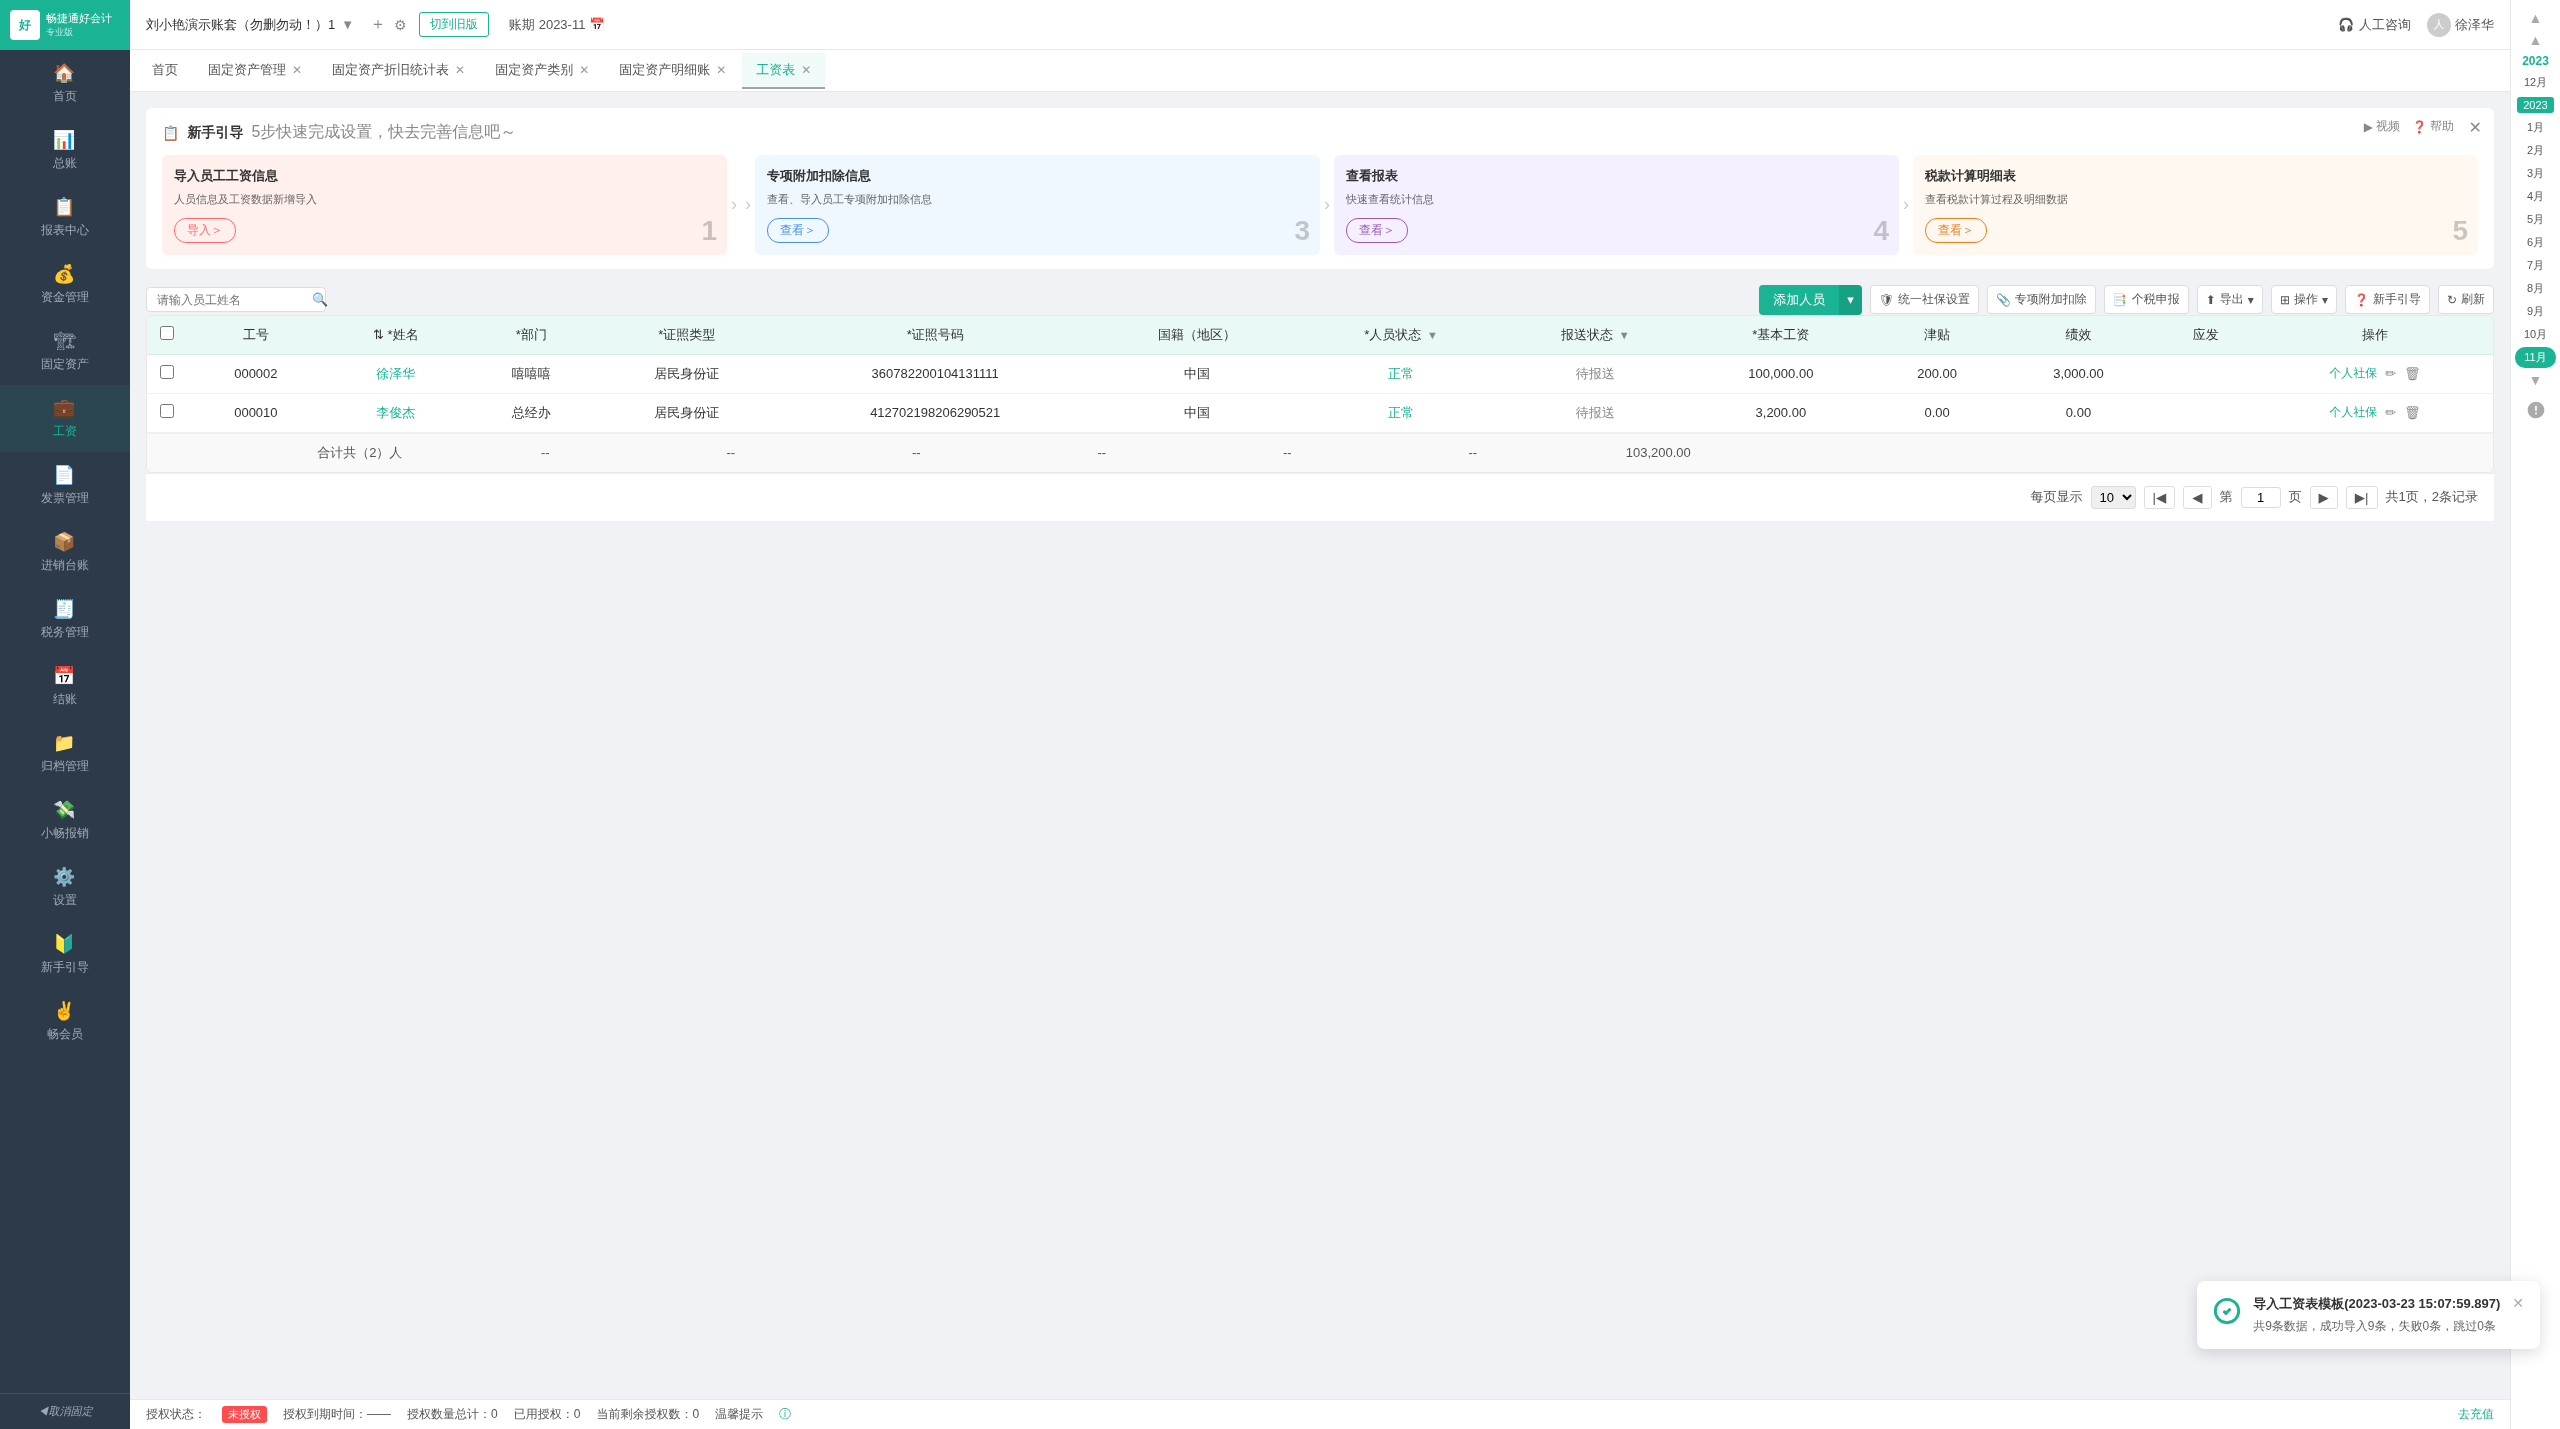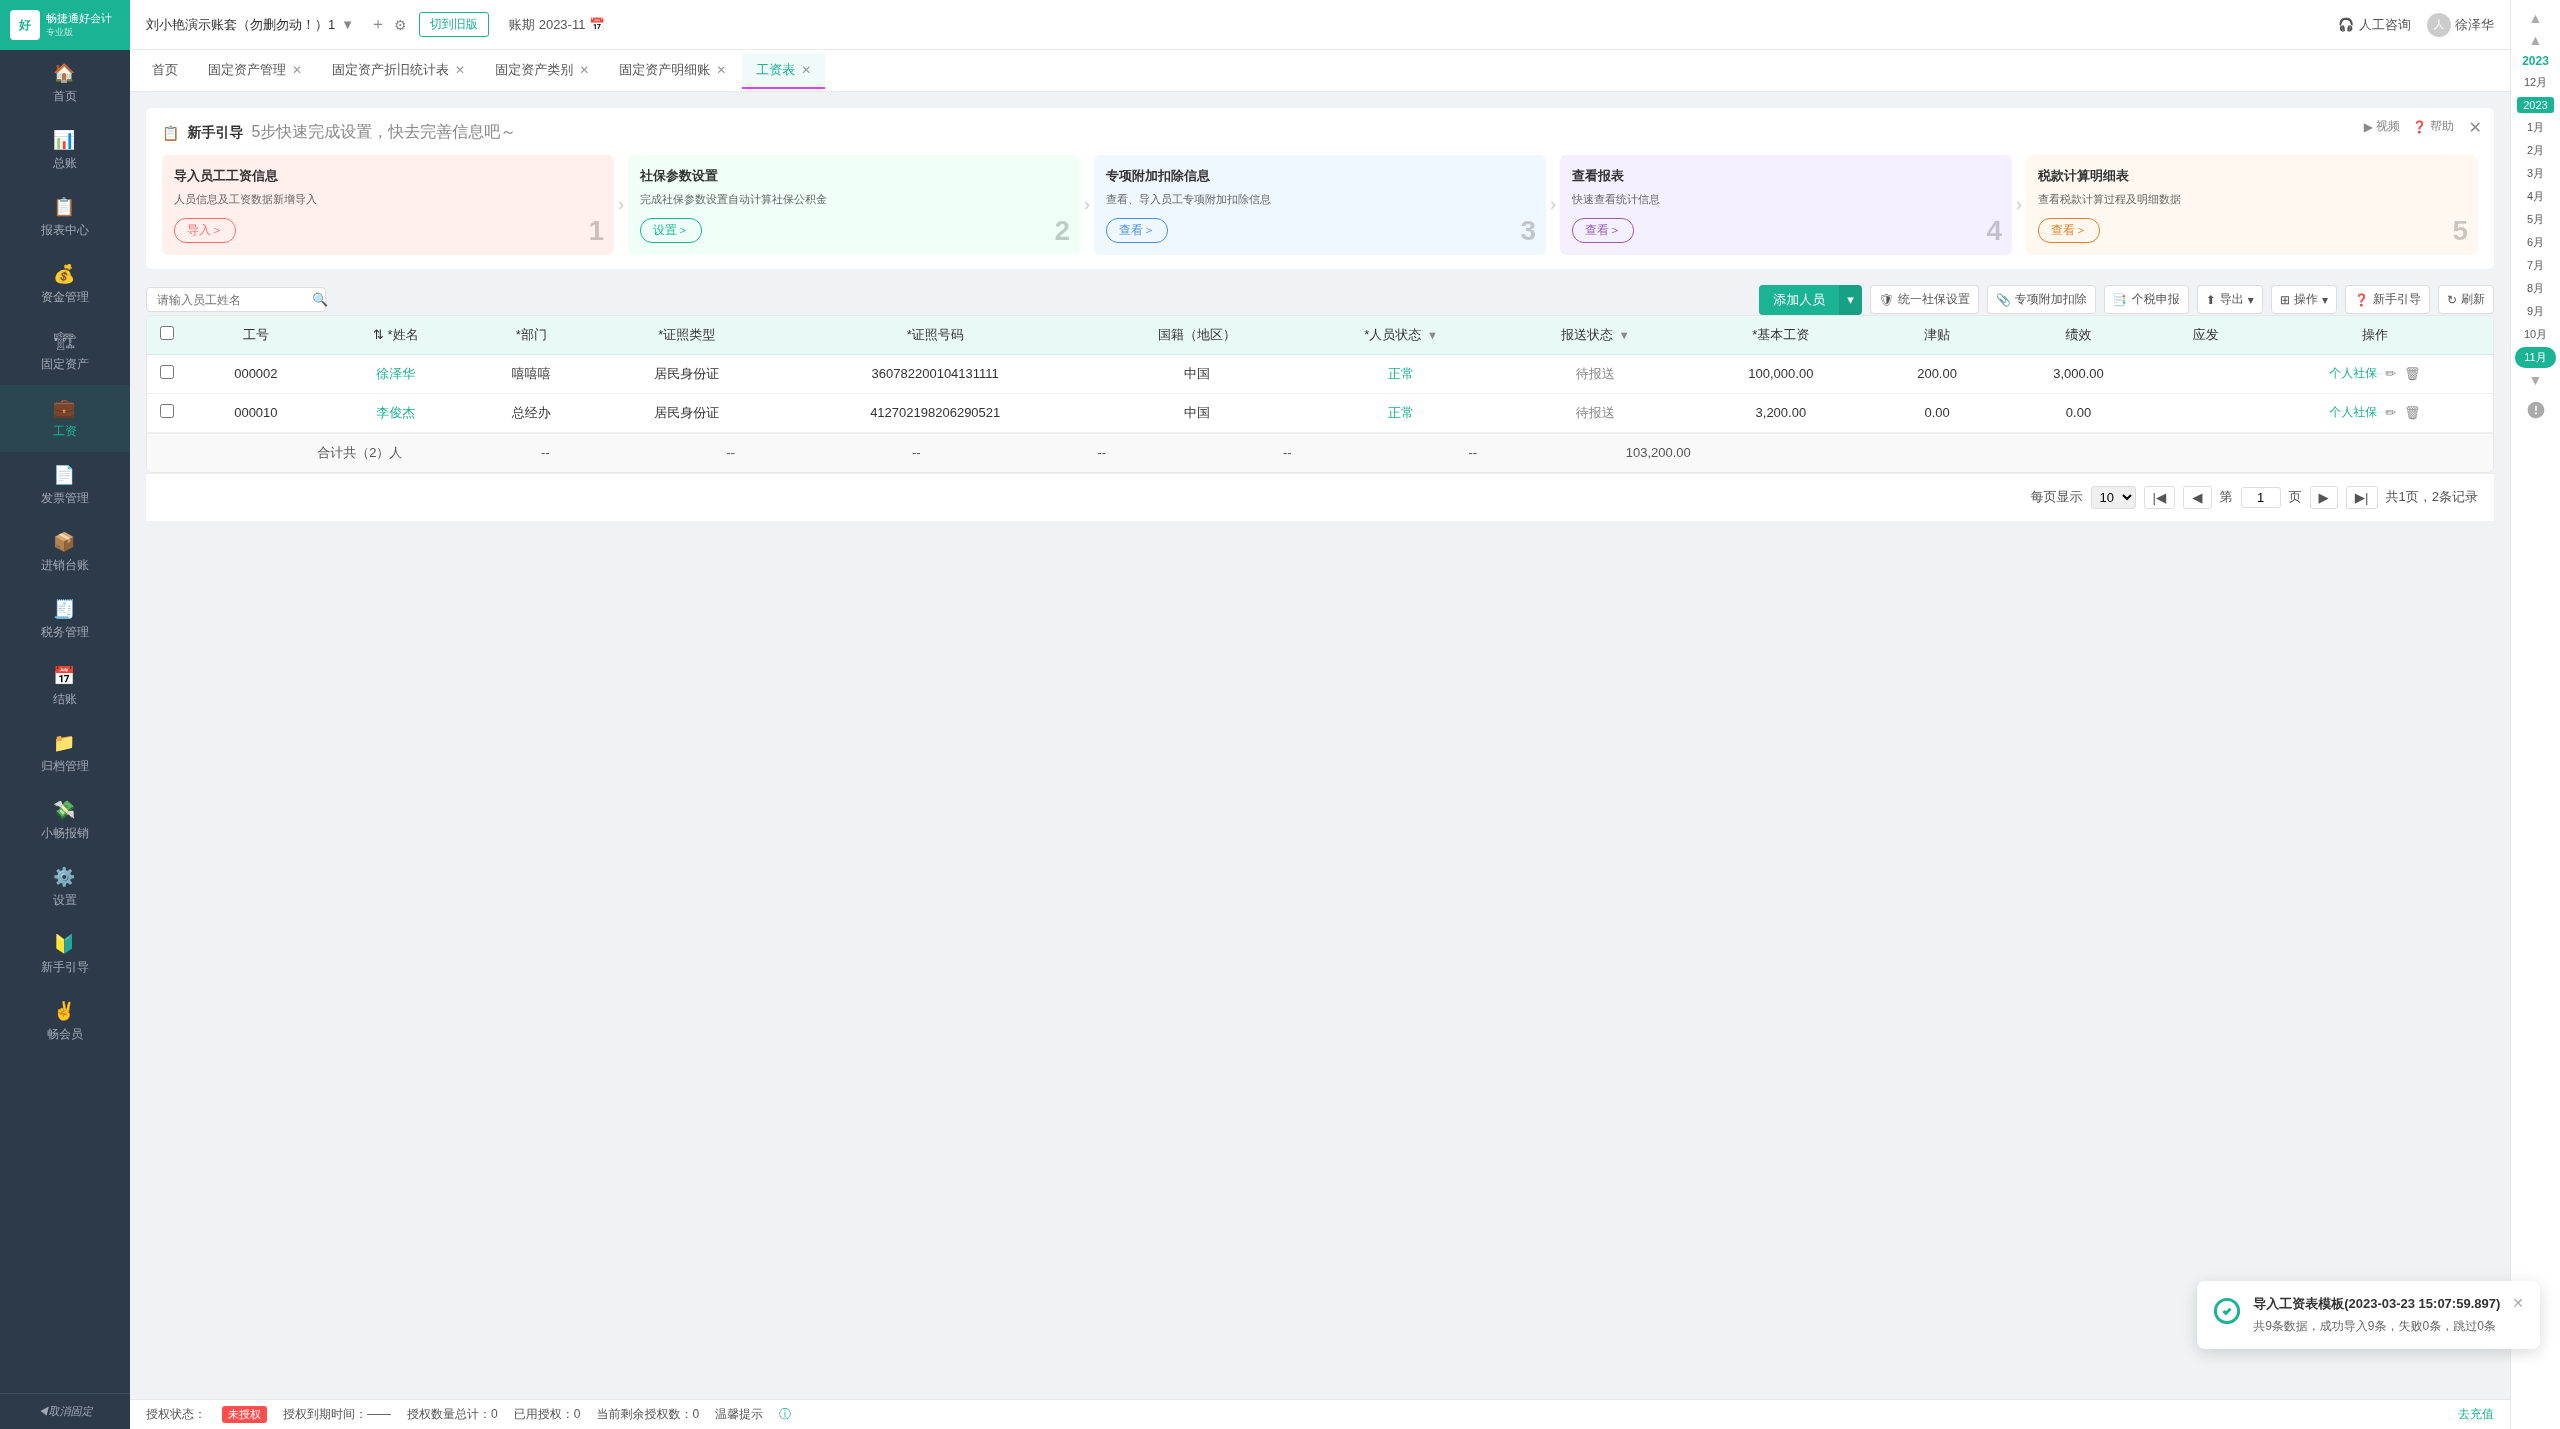--- a/index.html
+++ b/index.html
@@ -78,21 +78,21 @@
     .tabbar {
       background: #fff; border-bottom: 1px solid #e8e8e8;
       display: flex; align-items: center; padding: 0 8px; height: 42px;
       gap: 2px; overflow-x: auto;
     }
     .tab {
       padding: 8px 14px; cursor: pointer; font-size: 13px;
       color: #555; white-space: nowrap; border-bottom: 2px solid transparent;
       display: flex; align-items: center; gap: 6px;
     }
-    .tab.active { color: #1ab394; border-bottom: 2px solid #d946ef; background: #f0faf8; }
+    .tab.active { color: #1ab394; border-bottom: 2px solid #a3a3a3; background: #f0faf8; }
     .tab-close { color: #999; font-size: 12px; }
 
     
     .content {
       flex: 1; overflow-y: auto; padding: 16px;
       position: relative;
     }
 
     
     .intro-guide {
@@ -396,26 +396,20 @@
       <div class="intro-steps">
 
         <div class="intro-step intro-step-1">
           <div class="intro-step-title">导入员工工资信息</div>
           <div class="intro-step-desc">人员信息及工资数据新增导入</div>
           <span class="intro-step-btn btn-red">导入＞</span>
           <span class="intro-step-num">1</span>
         </div>
         <div class="step-arrow">›</div>
 
-        <div class="intro-step intro-step-2">
-          <div class="intro-step-title">社保参数设置</div>
-          <div class="intro-step-desc">完成社保参数设置自动计算社保公积金</div>
-          <span class="intro-step-btn btn-green">设置＞</span>
-          <span class="intro-step-num">2</span>
-        </div>
         <div class="step-arrow">›</div>
 
         <div class="intro-step intro-step-3">
           <div class="intro-step-title">专项附加扣除信息</div>
           <div class="intro-step-desc">查看、导入员工专项附加扣除信息</div>
           <span class="intro-step-btn btn-blue">查看＞</span>
           <span class="intro-step-num">3</span>
         </div>
         <div class="step-arrow">›</div>
 

